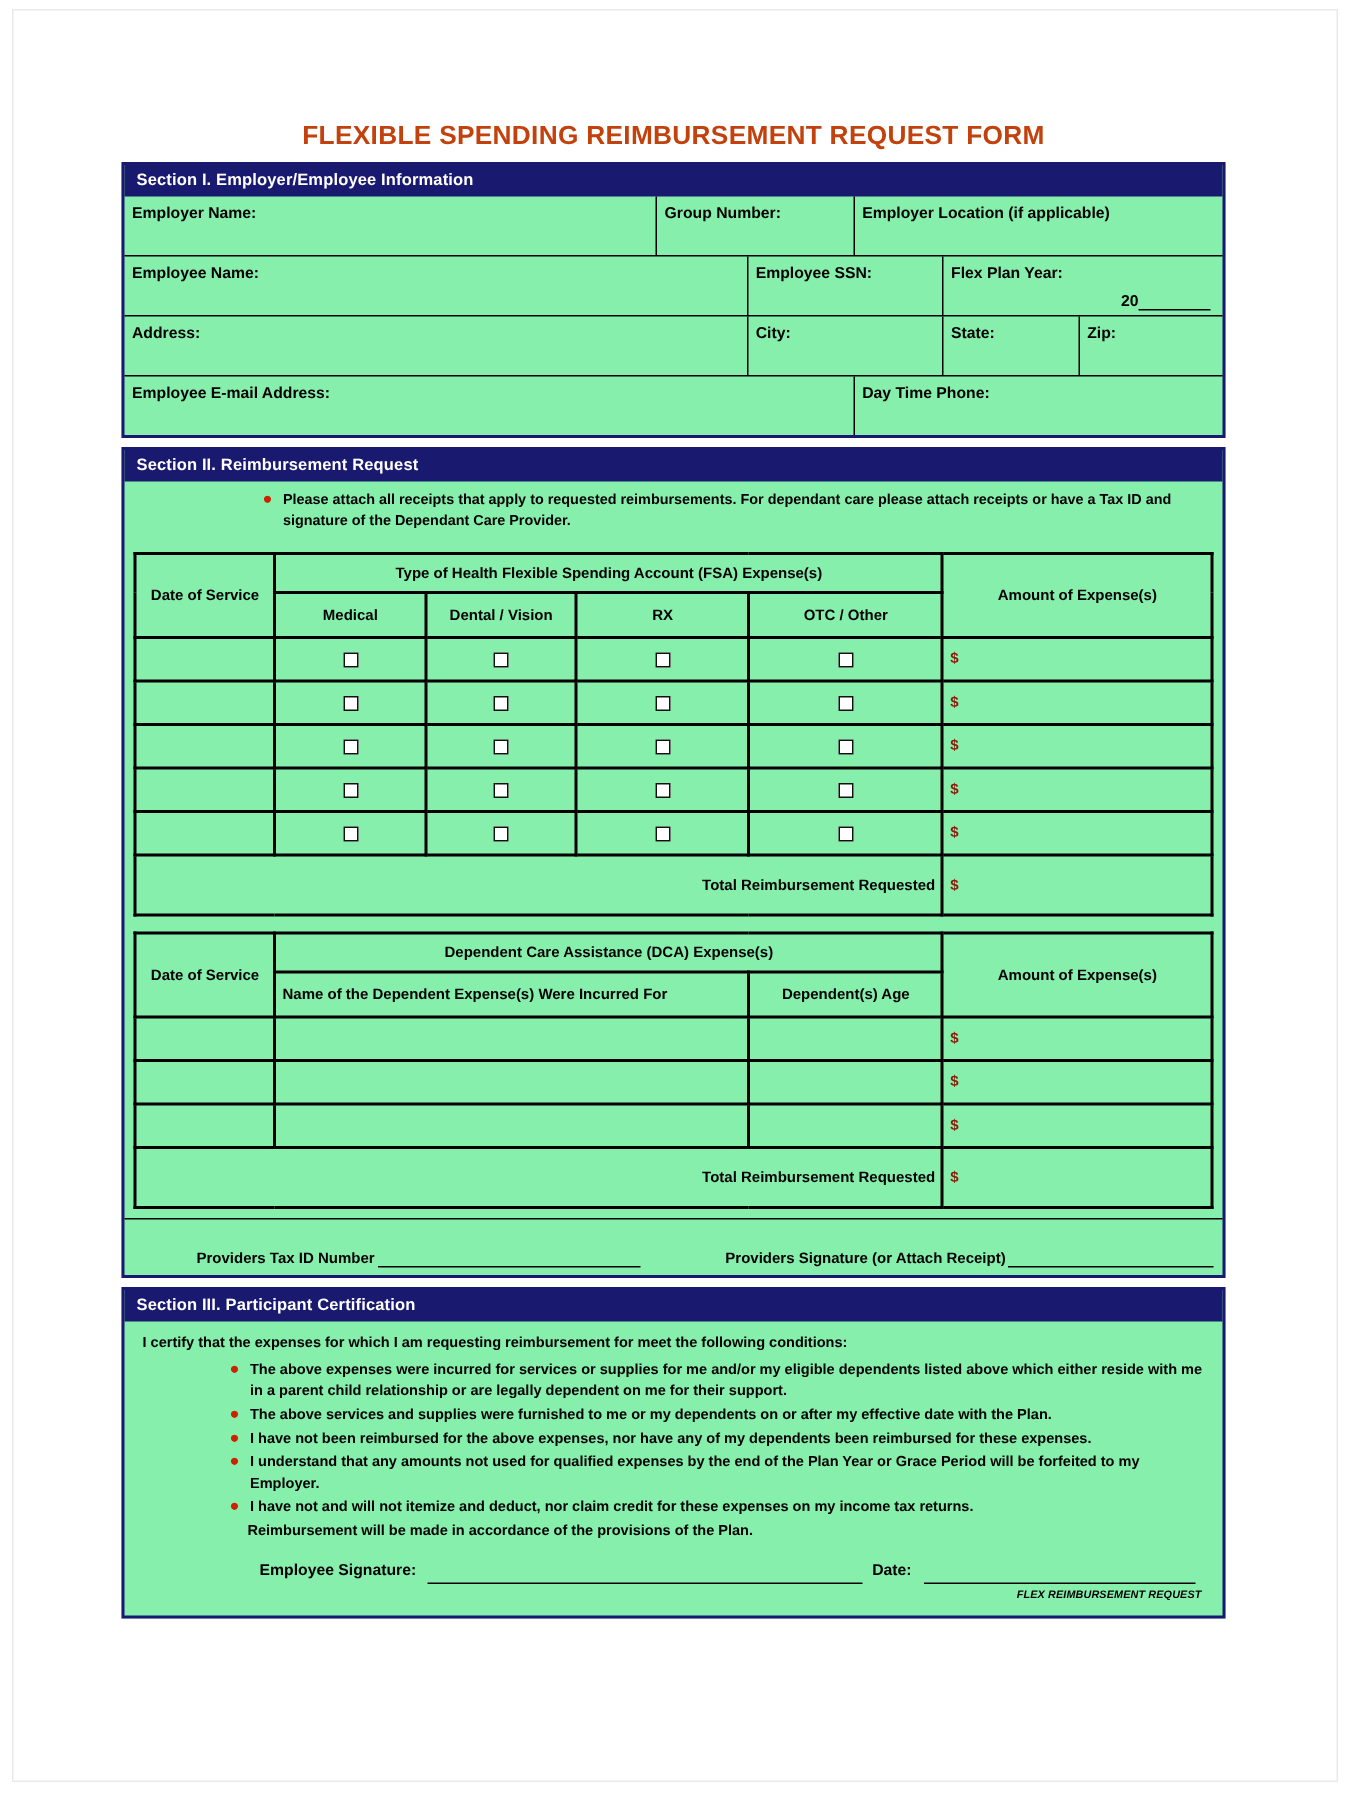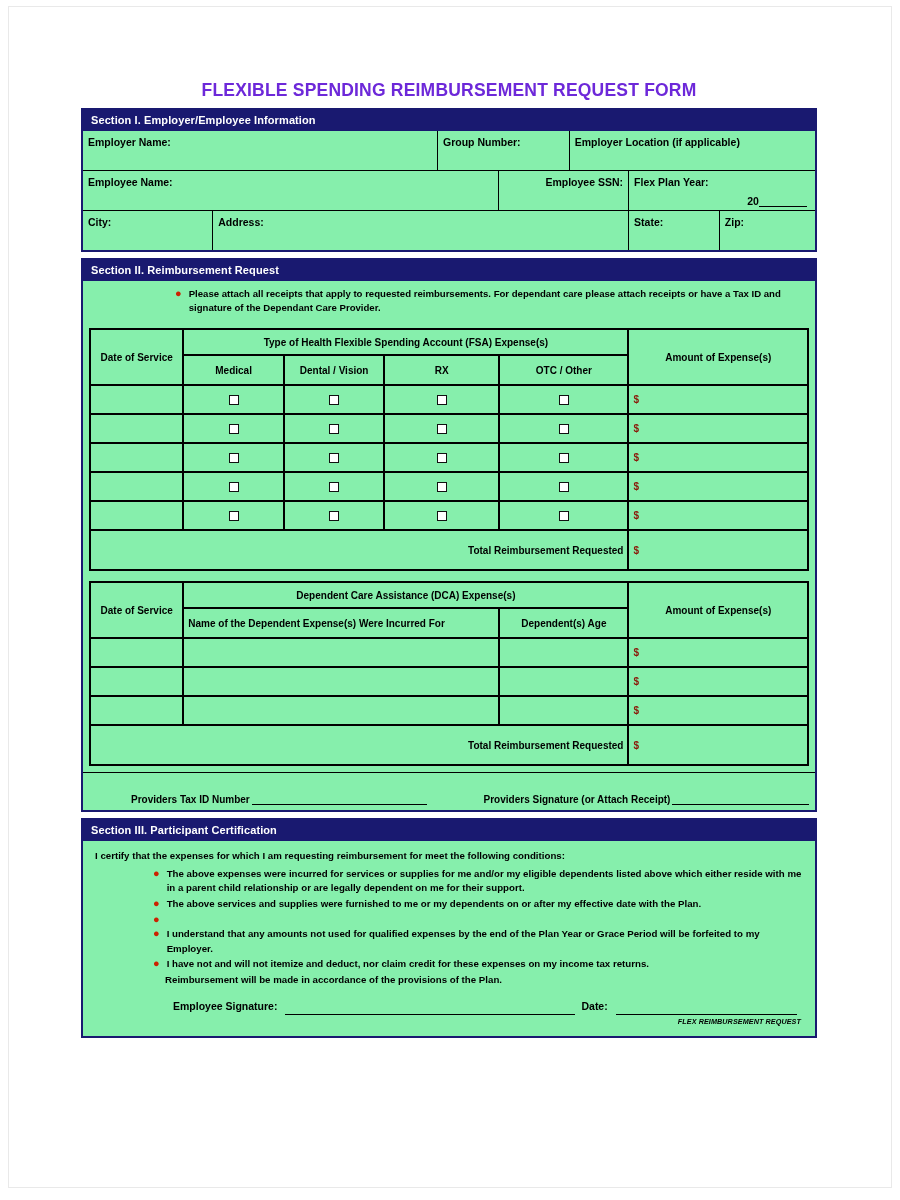--- a/index.html
+++ b/index.html
@@ -30,21 +30,21 @@
     left: 72px;
     top: 74px;
     width: 736px;
   }
 
   
   .form-title {
     text-align: center;
     font-size: 17.5px;
     font-weight: bold;
-    color: #6d28d9;
+    color: #c2410c;
     letter-spacing: .2px;
     margin: 0 0 8px 0;
     line-height: 1.1;
   }
 
   
   .sec-frame {
     border: 2px solid #191970;
     box-sizing: border-box;
     background: #86efac;
@@ -237,46 +237,54 @@
         </div>
         <div class="cell" style="width:33.5%;">
           <span>Employer Location (if applicable)</span>
         </div>
       </div>
 
       <div class="row">
         <div class="cell" style="width:56.8%;">
           <span>Employee Name:</span>
         </div>
-        <div class="cell" style="width:17.8%;text-align:right;">
+        <div class="cell" style="width:17.8%;">
           <span>Employee SSN:</span>
         </div>
         <div class="cell" style="width:25.4%;">
           <span>Flex Plan Year:</span>
           <span class="flexyear-val">
             <span>20</span><span class="yr-line"></span>
           </span>
         </div>
       </div>
 
       <div class="row">
+        <div class="cell" style="width:56.8%;">
+          <span>Address:</span>
+        </div>
         <div class="cell" style="width:17.8%;">
           <span>City:</span>
         </div>
-        <div class="cell" style="width:56.8%;">
-          <span>Address:</span>
-        </div>
         <div class="cell" style="width:12.4%;">
           <span>State:</span>
         </div>
         <div class="cell" style="width:13%;">
           <span>Zip:</span>
         </div>
       </div>
 
+      <div class="row">
+        <div class="cell" style="width:66.5%;">
+          <span>Employee E-mail Address:</span>
+        </div>
+        <div class="cell" style="width:33.5%;">
+          <span>Day Time Phone:</span>
+        </div>
+      </div>
     </div>
 
     <div class="sec-frame" style="margin-top:6px;">
       <div class="sec-bar">Section II.  Reimbursement Request</div>
 
       <div class="note">
         <span class="bullet-dot">●</span>
         <span class="note-text">Please attach all receipts that apply to requested reimbursements. For dependant care please attach receipts or have a Tax ID and signature of the Dependant Care Provider.</span>
       </div>
 
@@ -421,20 +429,21 @@
           <li>
             <span class="bullet-dot">●</span>
             <span class="cert-li-text">The above expenses were incurred for services or supplies for me and/or my eligible dependents listed above which either reside with me in a parent child relationship or are legally dependent on me for their support.</span>
           </li>
           <li>
             <span class="bullet-dot">●</span>
             <span class="cert-li-text">The above services and supplies were furnished to me or my dependents on or after my effective date with the Plan.</span>
           </li>
           <li>
             <span class="bullet-dot">●</span>
+            <span class="cert-li-text">I have not been reimbursed for the above expenses, nor have any of my dependents been reimbursed for these expenses.</span>
           </li>
           <li>
             <span class="bullet-dot">●</span>
             <span class="cert-li-text">I understand that any amounts not used for qualified expenses by the end of the Plan Year or Grace Period will be forfeited to my Employer.</span>
           </li>
           <li>
             <span class="bullet-dot">●</span>
             <span class="cert-li-text">I have not and will not itemize and deduct, nor claim credit for these expenses on my income tax returns.</span>
           </li>
         </ul>

